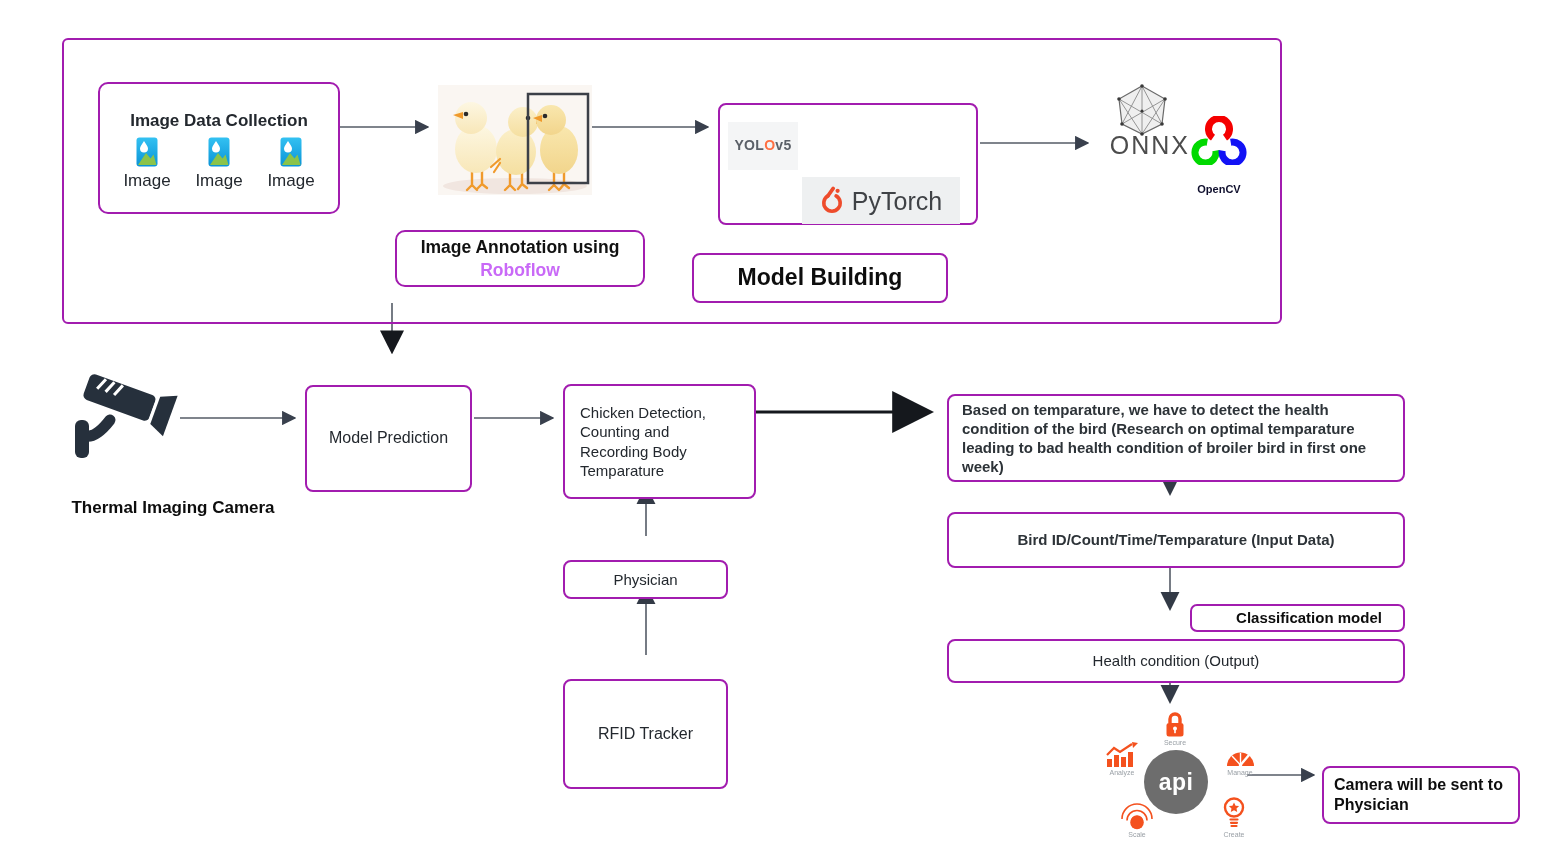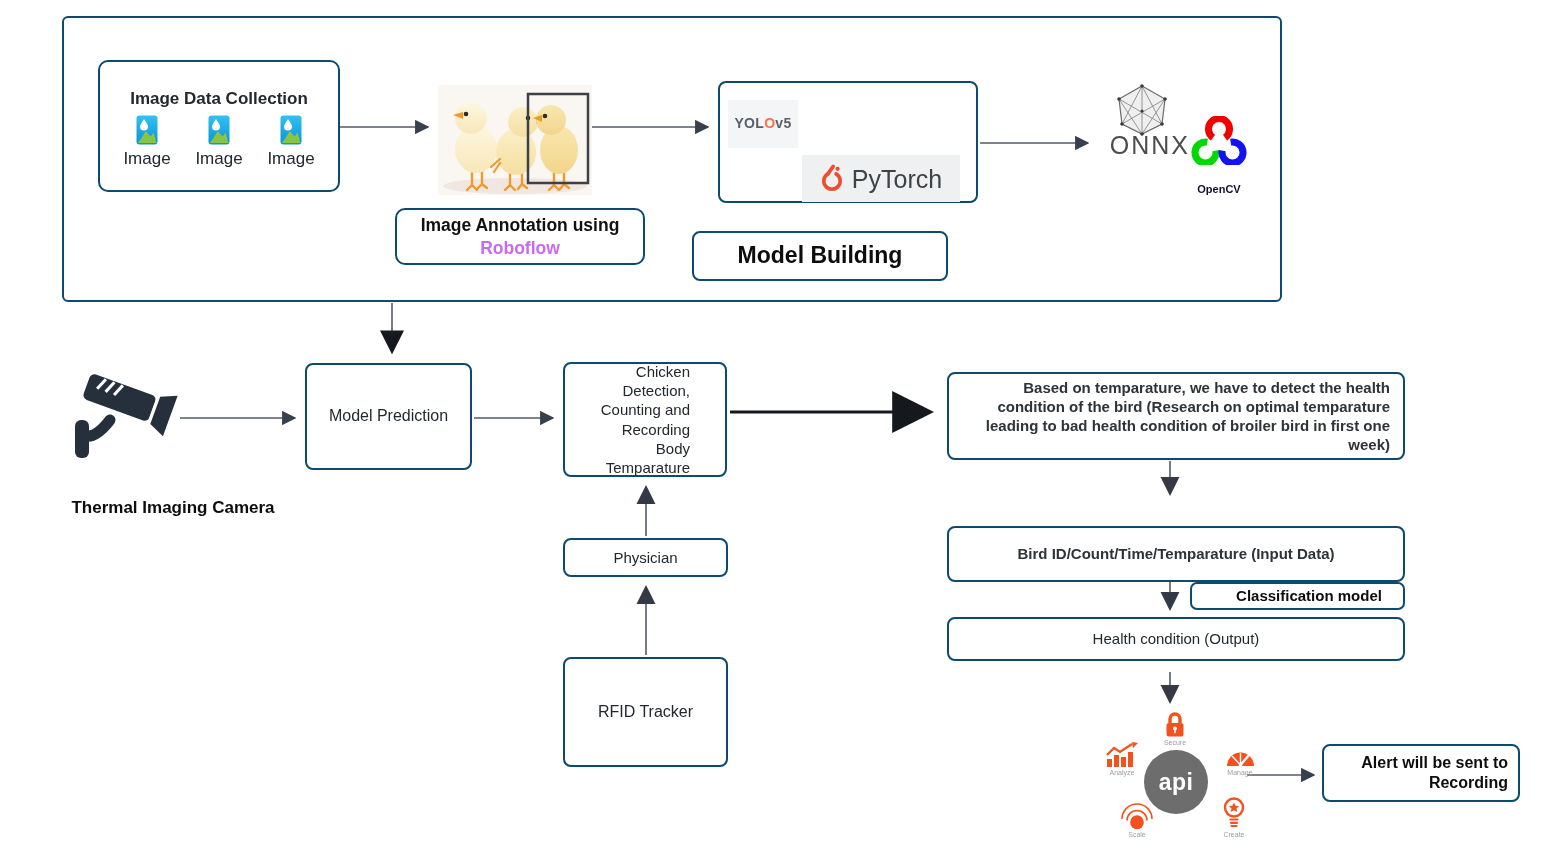--- a/index.html
+++ b/index.html
@@ -1,22 +1,22 @@
 <!DOCTYPE html>
 <html><head>
 <meta charset="utf-8">
 <style>
   html,body{margin:0;padding:0;background:#ffffff;}
   body{width:1561px;height:858px;position:relative;overflow:hidden;
        font-family:"Liberation Sans",sans-serif;color:#23282e;}
   .abs{position:absolute;box-sizing:border-box;}
   .node{position:absolute;box-sizing:border-box;background:#fff;
-        border:2px solid #0c4a6e;border-radius:8px;
+        border:2px solid #a21caf;border-radius:8px;
         display:flex;flex-direction:column;align-items:center;justify-content:center;
-        text-align:right;color:#23282e;line-height:1.28;}
+        text-align:left;color:#23282e;line-height:1.28;margin-top:22px;}
   .frame{background:transparent;border-radius:6px;}
   #connectors{position:absolute;left:0;top:0;pointer-events:none;}
   .bold{font-weight:bold;}
   .icon-col{display:flex;flex-direction:column;align-items:center;width:72px;}
   .icons-row{display:flex;flex-direction:row;justify-content:center;margin-top:5px;}
   .img-label{font-size:17px;margin-top:3px;}
   .violet{color:#c969f7;}
   .yolo-patch{position:absolute;left:8px;top:17px;width:70px;height:48px;background:#f4f5f6;
               display:flex;align-items:center;justify-content:center;font-size:14px;font-weight:bold;
               color:#5b6068;letter-spacing:.3px;}
@@ -216,37 +216,37 @@
     <path d="M30 23 l-5 12 M39 23 l-5 12 M48 23 l-5 12"></path>
     <line x1="85" y1="20" x2="85" y2="51" stroke-width="2.5"></line>
   </g>
 </svg>
 <div class="abs bold" style="left:42px;top:498px;width:262px;text-align:center;font-size:17px;color:#0d0d0d;">Thermal Imaging Camera</div>
 
 <div class="node" style="left:305px;top:363px;width:167px;height:107px;">
   <span style="font-size:16px;">Model Prediction</span>
 </div>
 
-<div class="node" style="left:563px;top:362px;width:164px;height:115px;padding:0 35px;">
+<div class="node" style="left:563px;top:362px;width:193px;height:115px;padding:0 15px;">
   <span style="font-size:15px;">Chicken Detection, Counting and Recording Body Temparature</span>
 </div>
 
 <div class="node" style="left:563px;top:538px;width:165px;height:39px;">
   <span style="font-size:15px;">Physician</span>
 </div>
 
 <div class="node" style="left:563px;top:657px;width:165px;height:110px;">
   <span style="font-size:16px;">RFID Tracker</span>
 </div>
 
 <div class="node" style="left:947px;top:372px;width:458px;height:88px;padding:0 13px;">
   <span class="bold" style="font-size:15px;color:#2d3338;">Based on temparature, we have to detect the health condition of the bird (Research on optimal temparature leading to bad health condition of broiler bird in first one week)</span>
 </div>
 
-<div class="node" style="left:947px;top:526px;width:458px;height:56px;">
+<div class="node" style="left:947px;top:490px;width:458px;height:56px;">
   <span class="bold" style="font-size:15px;color:#2d3338;">Bird ID/Count/Time/Temparature (Input Data)</span>
 </div>
 
 <div class="node" style="left:1190px;top:582px;width:215px;height:28px;border-radius:7px;padding-left:23px;">
   <span class="bold" style="font-size:15px;color:#0d0d0d;">Classification model</span>
 </div>
 
 <div class="node" style="left:947px;top:617px;width:458px;height:44px;">
   <span style="font-size:15px;">Health condition (Output)</span>
 </div>
@@ -307,14 +307,14 @@
     <path d="M9.5 23.5 h7 M10 26.8 h6 M10.5 30 h5" stroke="#f4511e" stroke-width="2.2" stroke-linecap="round" fill="none"></path>
   </svg>
   <span class="api-tiny">Create</span>
 </div>
 
 <div class="api-circle">
   <span>api</span>
 </div>
 
 <div class="node" style="left:1322px;top:744px;width:198px;height:58px;padding:0 10px;">
-  <span class="bold" style="font-size:16px;color:#0d0d0d;">Alert will be sent to Recording</span>
+  <span class="bold" style="font-size:16px;color:#0d0d0d;">Camera will be sent to Physician</span>
 </div>
 
 </body></html>

